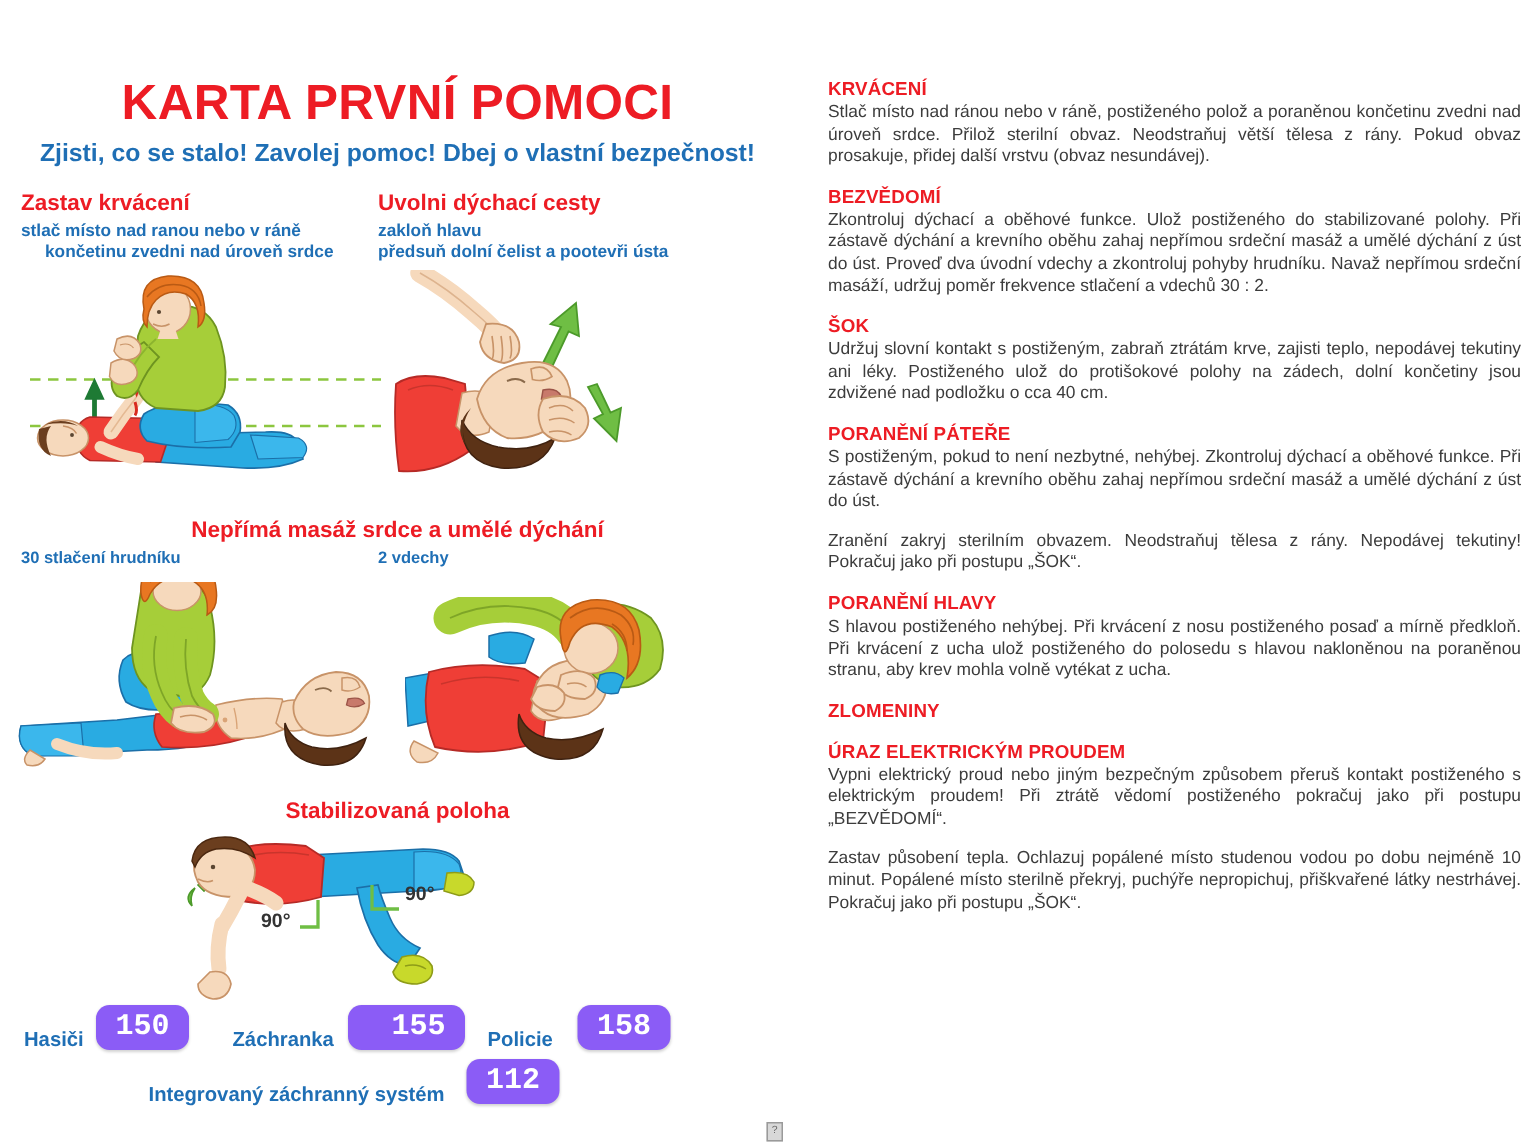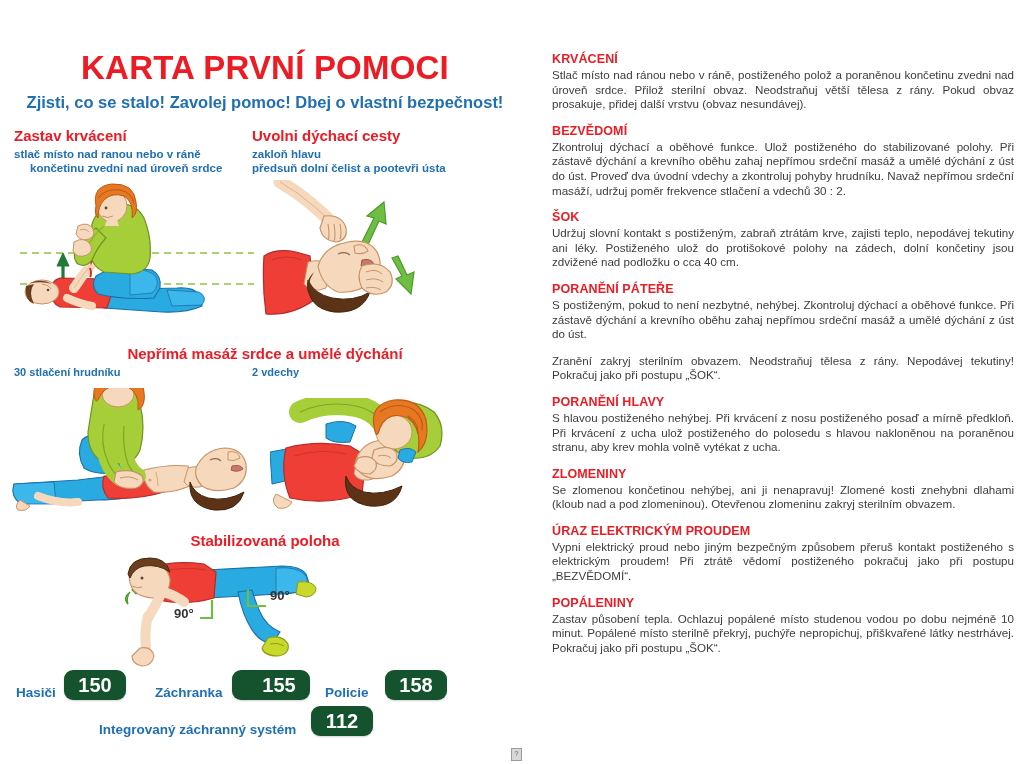--- a/index.html
+++ b/index.html
@@ -44,28 +44,29 @@
   .small-blue{
     position:absolute;color:#1F6FB5;font-size:11px;font-weight:bold;
   }
 
   
   .num-label{
     position:absolute;color:#1F6FB5;font-size:13.5px;font-weight:bold;
   }
   .num-badge{
     position:absolute;
-    background:#14532d;
+    background:#8b5cf6;
     color:#ffffff;
     border-radius:9px;
     font-size:20px;font-weight:bold;
     text-align:center;
     line-height:30px;
     width:62px;height:30px;
     box-shadow:0 1px 2px rgba(0,0,0,.18);
+    font-family:Liberation Mono, monospace;
   }
 
   
   .right{position:absolute;left:552px;top:0;width:462px;}
   .sec{margin-bottom:12px;}
   .sec-title{
     color:#ED1C24;font-size:12.5px;font-weight:bold;
     letter-spacing:.1px;margin:0 0 1px 0;line-height:15px;
   }
   .sec-body{
@@ -363,28 +364,26 @@
       <p class="sec-body">Zranění zakryj sterilním obvazem. Neodstraňuj tělesa z rány. Nepodávej tekutiny! Pokračuj jako při postupu „ŠOK“.</p>
     </div>
 
     <div class="sec">
       <div class="sec-title">PORANĚNÍ HLAVY</div>
       <p class="sec-body">S hlavou postiženého nehýbej. Při krvácení z nosu postiženého posaď a mírně předkloň. Při krvácení z ucha ulož postiženého do polosedu s hlavou nakloněnou na poraněnou stranu, aby krev mohla volně vytékat z ucha.</p>
     </div>
 
     <div class="sec">
       <div class="sec-title">ZLOMENINY</div>
-      <p class="sec-body">Se zlomenou končetinou nehýbej, ani ji nenapravuj! Zlomené kosti znehybni dlahami (kloub nad a pod zlomeninou). Otevřenou zlomeninu zakryj sterilním obvazem.</p>
     </div>
 
     <div class="sec">
       <div class="sec-title">ÚRAZ ELEKTRICKÝM PROUDEM</div>
       <p class="sec-body">Vypni elektrický proud nebo jiným bezpečným způsobem přeruš kontakt postiženého s elektrickým proudem! Při ztrátě vědomí postiženého pokračuj jako při postupu „BEZVĚDOMÍ“.</p>
     </div>
 
     <div class="sec">
-      <div class="sec-title">POPÁLENINY</div>
       <p class="sec-body">Zastav působení tepla. Ochlazuj popálené místo studenou vodou po dobu nejméně 10 minut. Popálené místo sterilně překryj, puchýře nepropichuj, přiškvařené látky nestrhávej. Pokračuj jako při postupu „ŠOK“.</p>
     </div>
   </div>
 
   <div class="broken-glyph">?</div>
 </div>
 
 </body></html>

